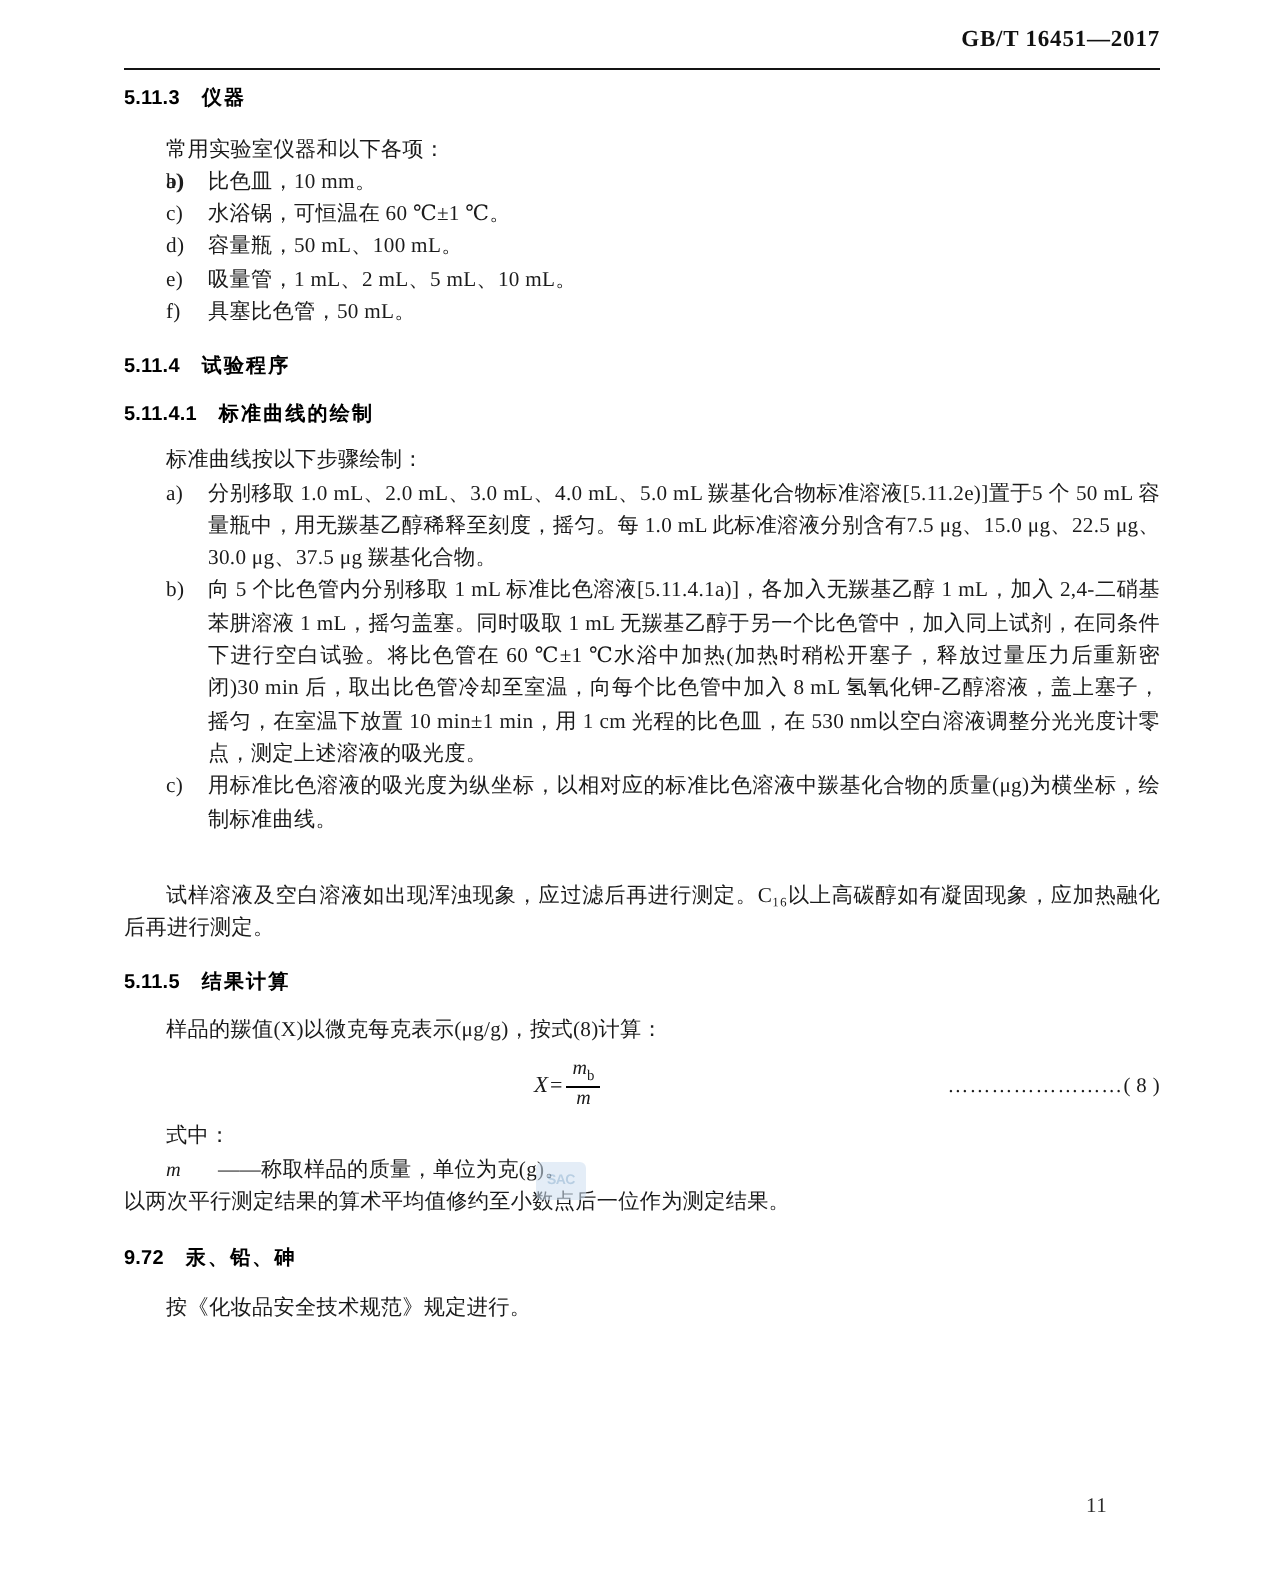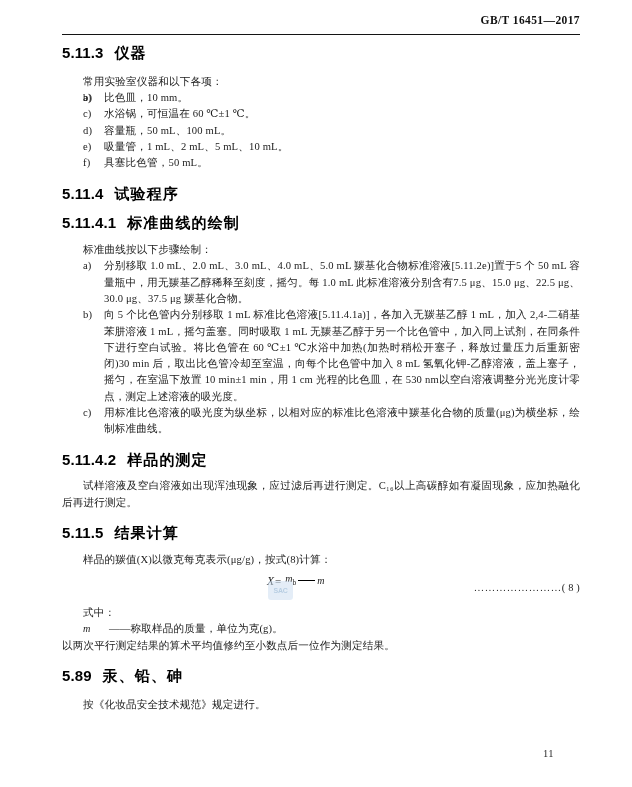--- a/index.html
+++ b/index.html
@@ -55,21 +55,21 @@
     position: absolute;
     top: 44px;
     left: 62px;
     width: 518px;
   }
 
   
   .clause {
     font-family: "Liberation Sans", "DejaVu Sans", sans-serif;
     font-weight: bold;
-    font-size: 15px;
+    font-size: 10px;
     color: #000;
     margin: 0;
     line-height: 1.25;
     white-space: nowrap;
   }
   .clause .num {
     font-family: "Liberation Sans", "DejaVu Sans", sans-serif;
     font-weight: bold;
     letter-spacing: 0.1px;
   }
@@ -124,21 +124,21 @@
     top: 1px;
     font-size: 11px;
     display: flex;
     align-items: center;
     font-family: "Liberation Serif", "DejaVu Serif", serif;
   }
   .formula .lhs { font-style: italic; font-size: 11.5px; }
   .formula .eq { margin: 0 1px; }
   .frac {
     display: inline-flex;
-    flex-direction: row;
+    flex-direction: column;
     align-items: center;
     vertical-align: middle;
     line-height: 1.05;
     margin: 0 1px;
   }
   .frac .top {
     font-style: italic;
     font-size: 10px;
     padding: 0 2px 1px 2px;
   }
@@ -284,23 +284,20 @@
         <span>向 5 个比色管内分别移取 1 mL 标准比色溶液[5.11.4.1a)]，各加入无羰基乙醇 1 mL，加入 2,4-二硝基苯肼溶液 1 mL，摇匀盖塞。同时吸取 1 mL 无羰基乙醇于另一个比色管中，加入同上试剂，在同条件下进行空白试验。将比色管在 60 ℃±1 ℃水浴中加热(加热时稍松开塞子，释放过量压力后重新密闭)30 min 后，取出比色管冷却至室温，向每个比色管中加入 8 mL 氢氧化钾-乙醇溶液，盖上塞子，摇匀，在室温下放置 10 min±1 min，用 1 cm 光程的比色皿，在 530 nm以空白溶液调整分光光度计零点，测定上述溶液的吸光度。</span>
       </div>
       <div class="li">
         <span class="mark">c)</span>
         <span>用标准比色溶液的吸光度为纵坐标，以相对应的标准比色溶液中羰基化合物的质量(μg)为横坐标，绘制标准曲线。</span>
       </div>
     </div>
 
     <div class="sp13"></div>
 
-    <div class="clause">
-      <span class="num">5.11.4.2</span><span class="ttl">样品的测定</span>
-    </div>
     <div class="sp9"></div>
     <p class="para indent">试样溶液及空白溶液如出现浑浊现象，应过滤后再进行测定。C₁₆以上高碳醇如有凝固现象，应加热融化后再进行测定。</p>
 
     <div class="sp13"></div>
 
     <div class="clause">
       <span class="num">5.11.5</span><span class="ttl">结果计算</span>
     </div>
     <div class="sp9"></div>
     <p class="para indent">样品的羰值(X)以微克每克表示(μg/g)，按式(8)计算：</p>
@@ -324,21 +321,21 @@
 
     <div class="defline">
       <span class="sym"><span>m</span></span><span>——</span><span>称取样品的质量，单位为克(g)。</span>
     </div>
 
     <p class="para">以两次平行测定结果的算术平均值修约至小数点后一位作为测定结果。</p>
 
     <div class="sp13"></div>
 
     <div class="clause">
-      <span class="num">5.89</span><span class="ttl">汞、铅、砷</span>
+      <span class="num">9.72</span><span class="ttl">汞、铅、砷</span>
     </div>
     <div class="sp11"></div>
     <p class="para indent">按《化妆品安全技术规范》规定进行。</p>
 
   </div>
 
   <div class="watermark">SAC</div>
 
   <div class="footer-pageno">11</div>
 

